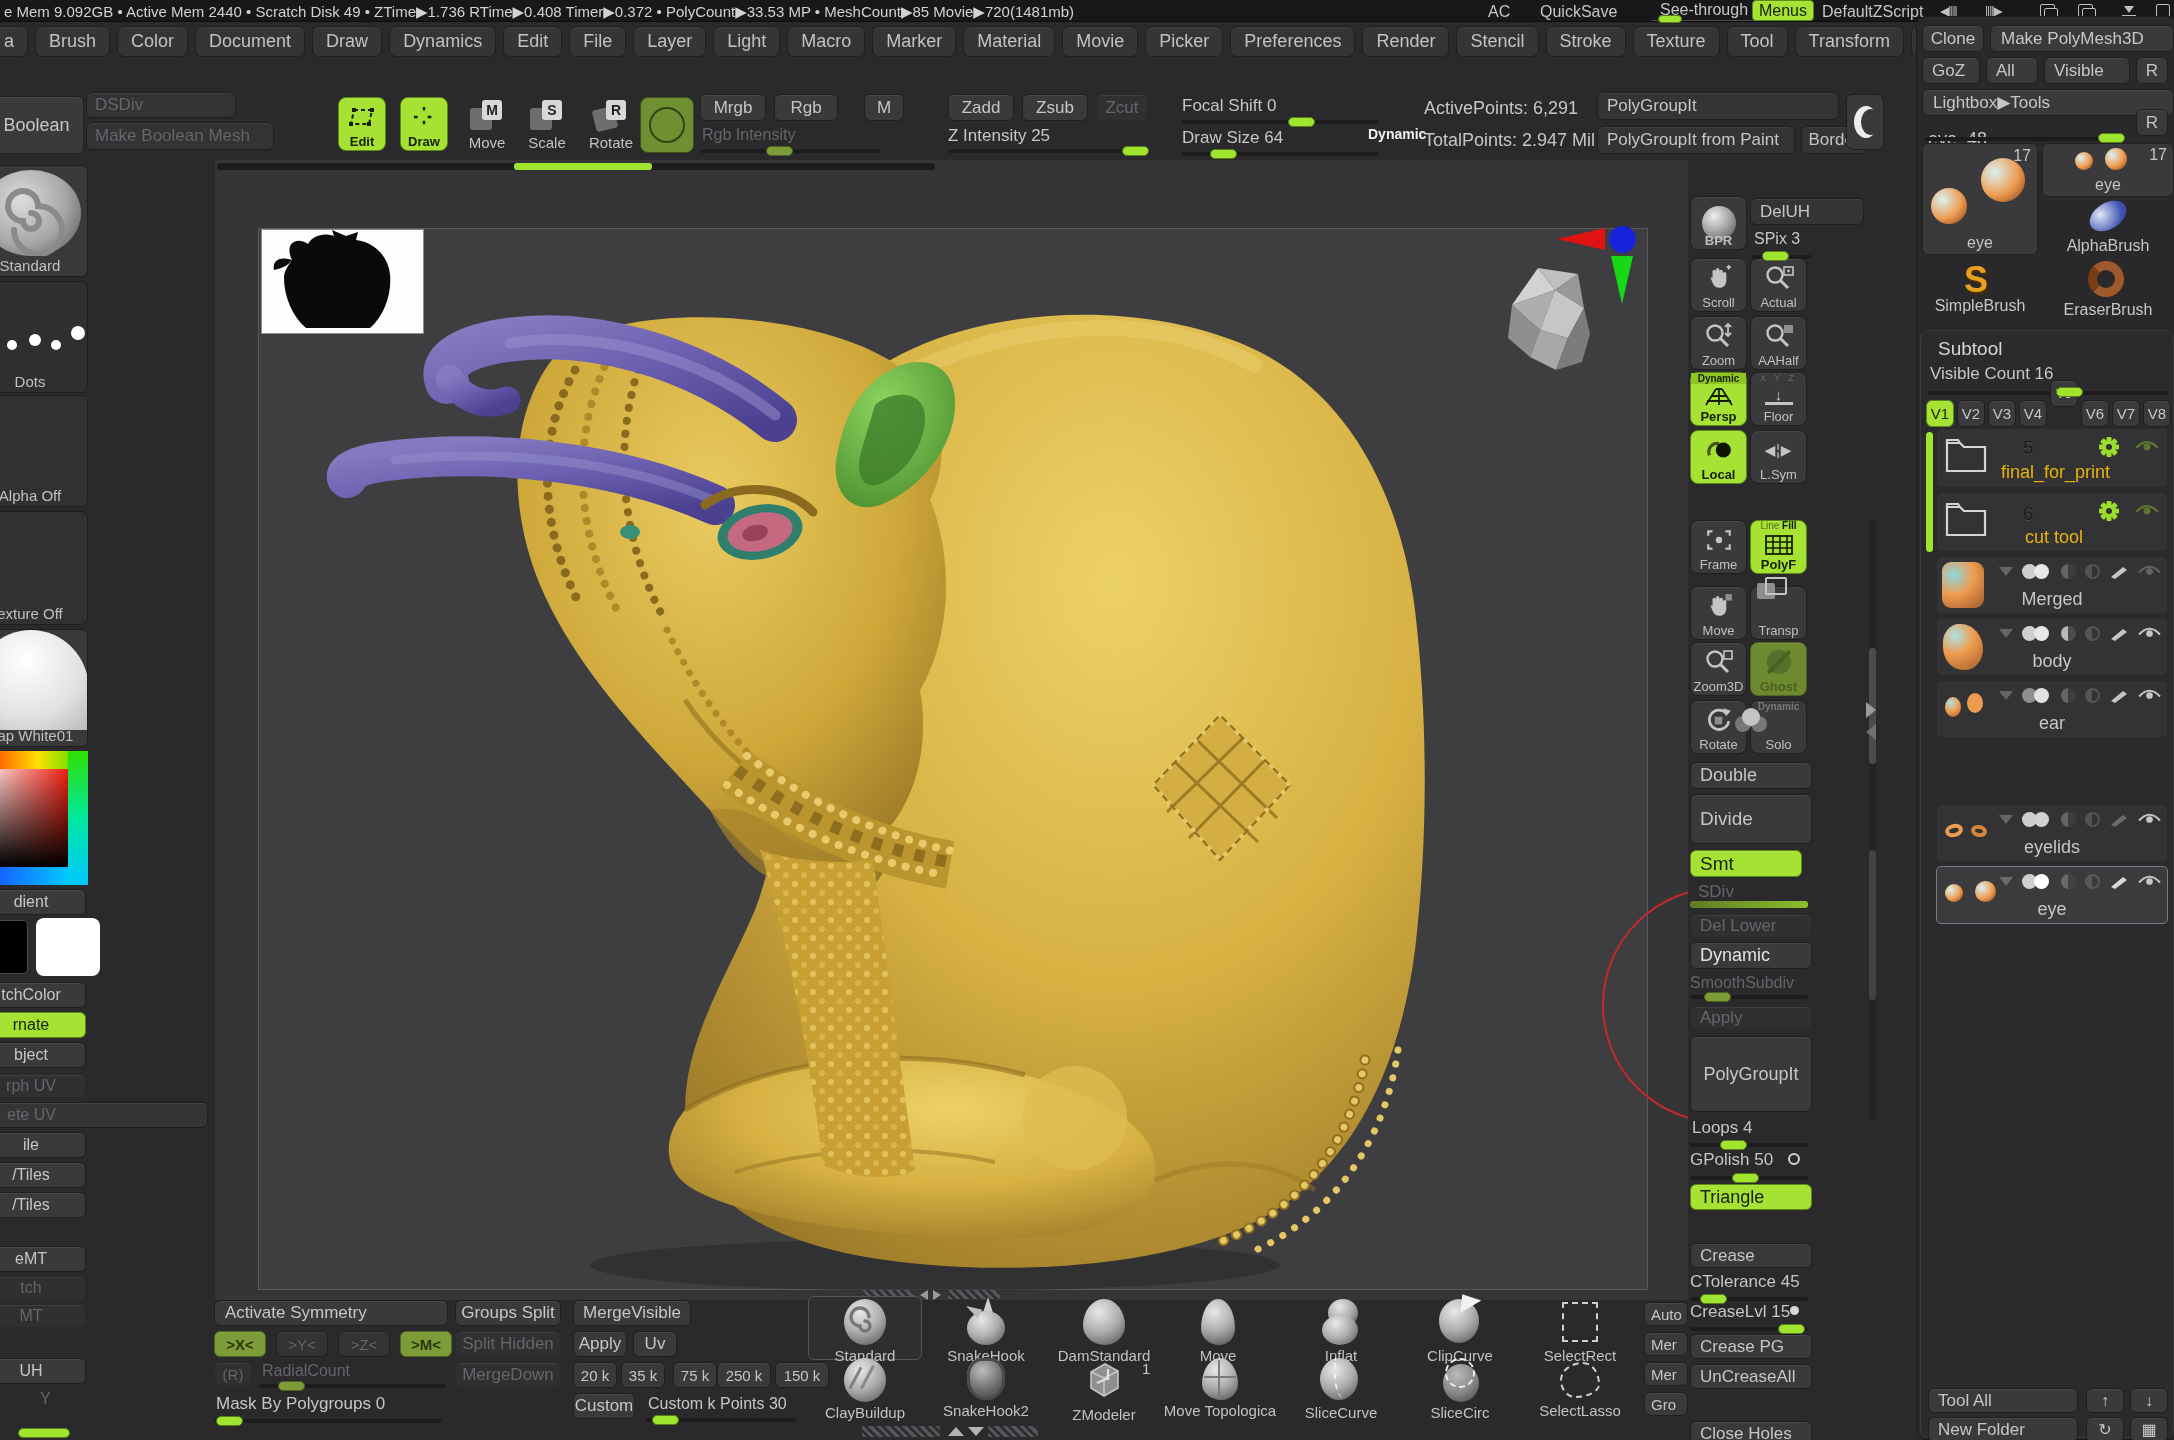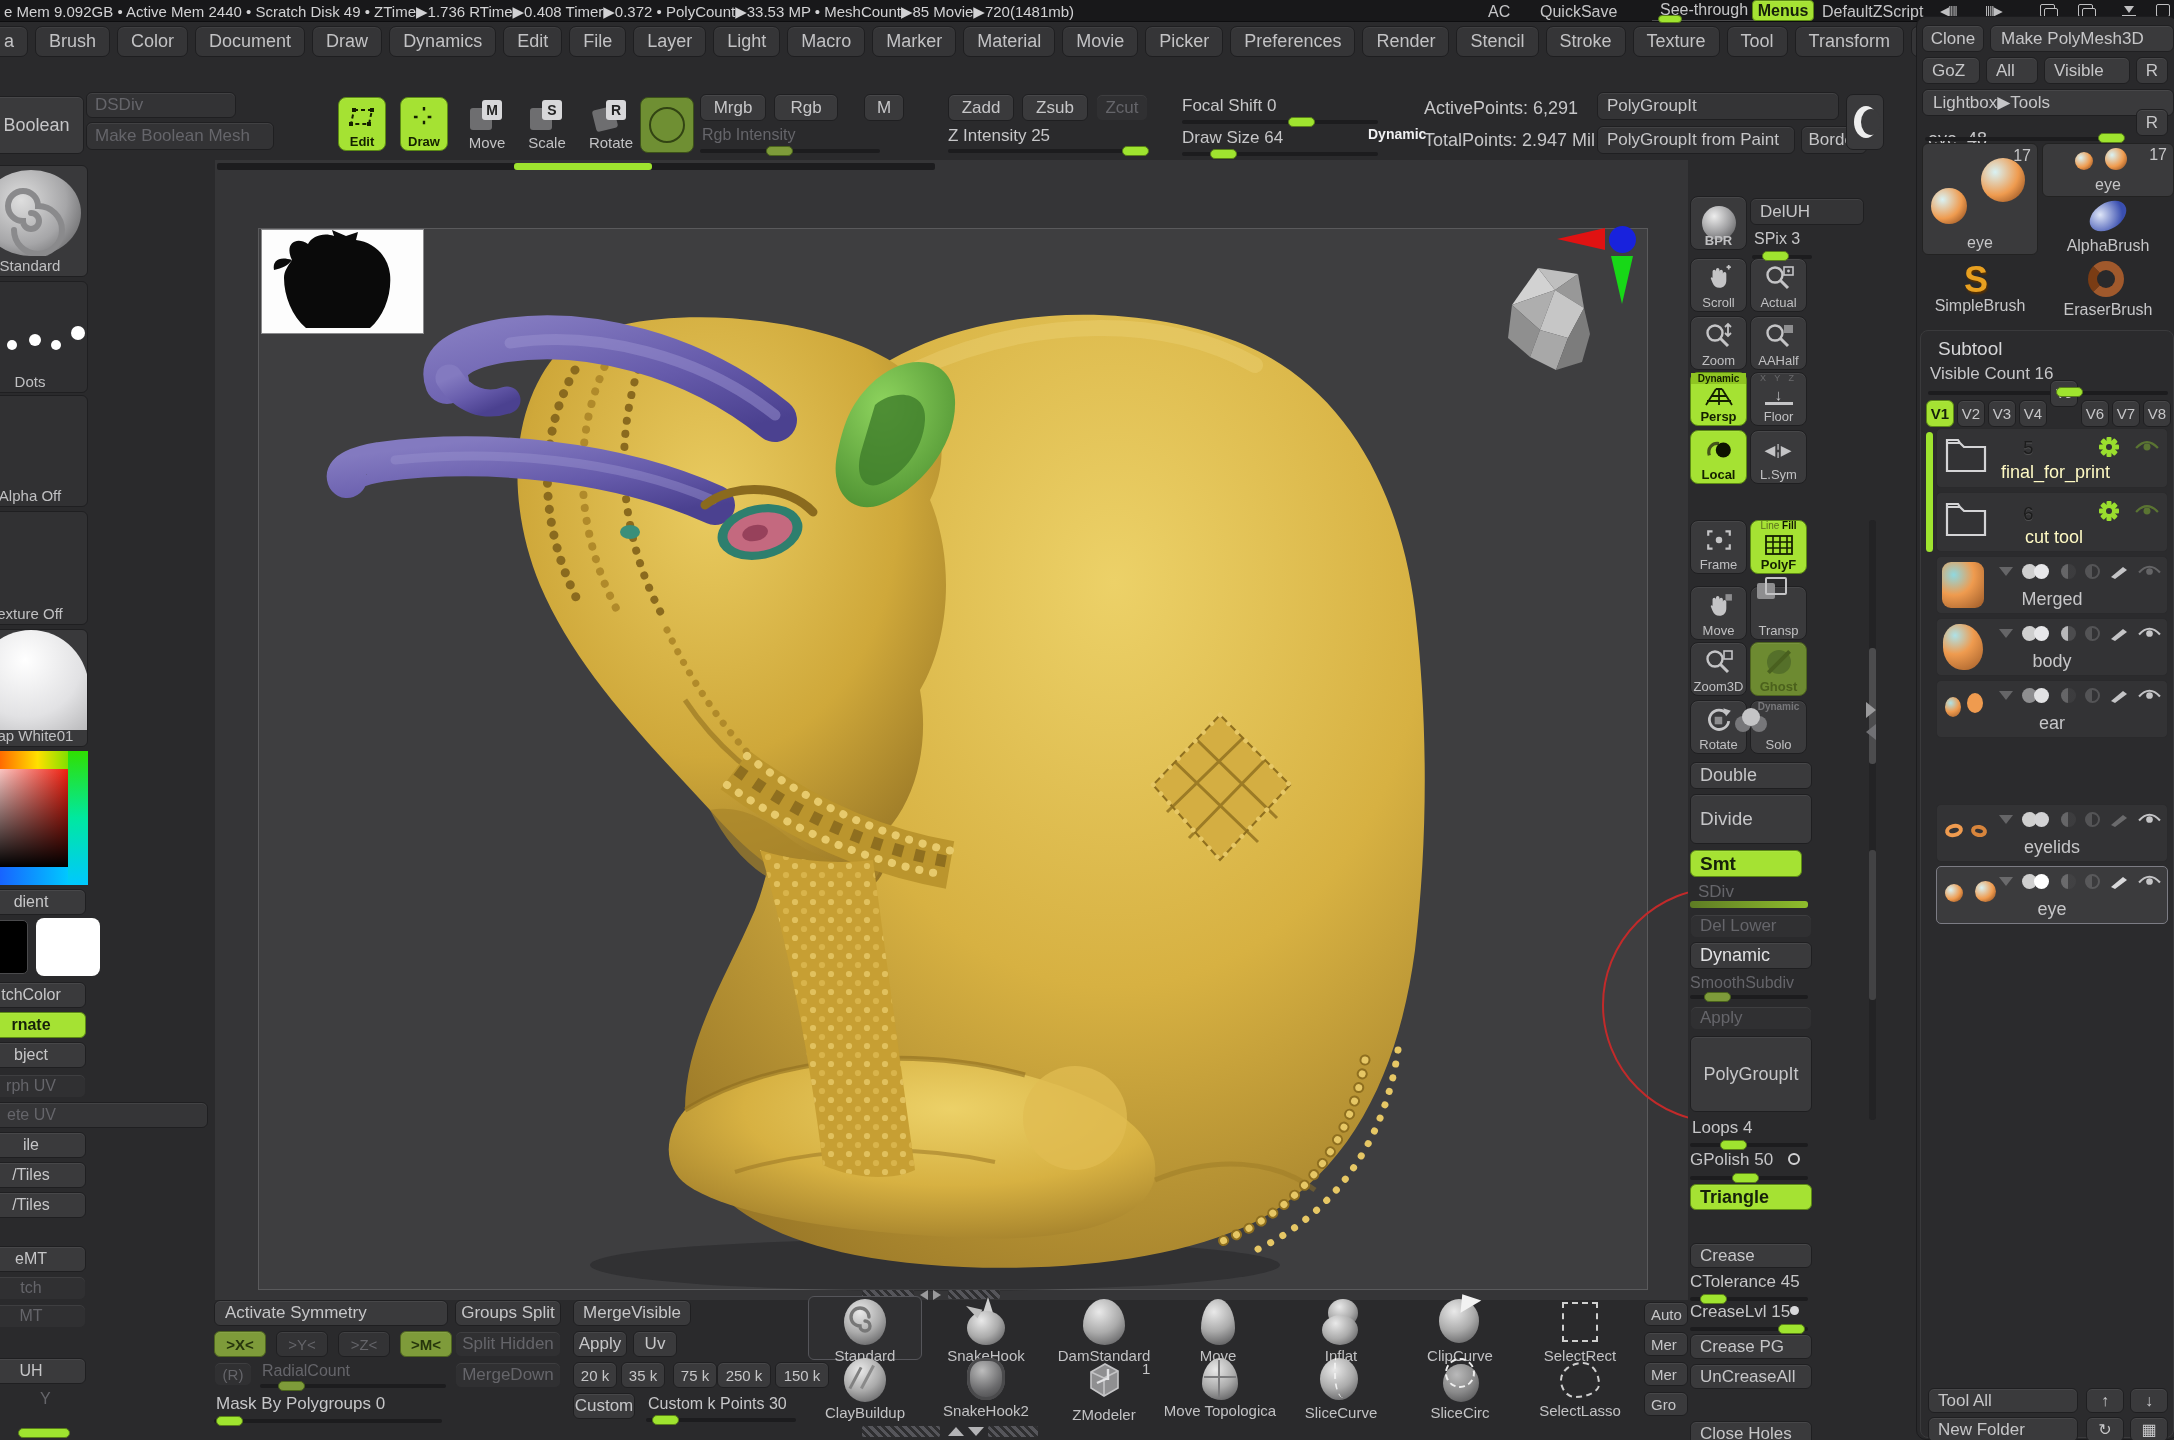--- a/index.html
+++ b/index.html
@@ -5,25 +5,25 @@
 *{margin:0;padding:0;box-sizing:border-box}
 html,body{background:#141416}
 #app{position:relative;width:2174px;height:1440px;background:#2a2a2c;overflow:hidden;
   font-family:"Liberation Sans",sans-serif;color:#c6c6c8;-webkit-font-smoothing:antialiased}
 .abs{position:absolute}
 .btn{position:absolute;display:flex;align-items:center;justify-content:center;
   background:#3a3a3c;border:1px solid #1f1f21;border-radius:6px;
   box-shadow:inset 0 1px 0 rgba(255,255,255,.07);color:#c6c6c8;font-size:17px;white-space:nowrap}
 .btn.left{justify-content:flex-start;padding-left:9px}
 .btn.dim{color:#65656a;background:#333335}
-.btn.green{background:#a5e233;color:#16200a;border-color:#5c8a14;font-weight:bold}
+.btn.green{background:#a5e233;color:#16200a;border-color:#5c8a14;font-weight:normal}
 .btn.olive{background:#7e9b3a;color:#26350c;border-color:#4e6420;font-weight:bold}
 .lbl{position:absolute;font-size:17px;color:#c6c6c8;white-space:nowrap}
 .lbl.dim{color:#65656a}
-.lbl.grn{color:#fef9c3}
+.lbl.grn{color:#eab308}
 .track{position:absolute;height:4px;background:#1c1c1e;border-radius:2px}
 .handle{position:absolute;width:27px;height:10px;background:#9fe42f;border:1px solid #597f19;border-radius:6px;z-index:3}
 .handle.olive{background:#7e9b3a;border-color:#4a631c}
 .sq{position:absolute;width:57px;height:54px;background:#3a3a3c;border:1px solid #1f1f21;border-radius:8px;
   box-shadow:inset 0 1px 0 rgba(255,255,255,.07);display:flex;flex-direction:column;align-items:center;justify-content:flex-end;padding-bottom:2px}
 .sq .ic{flex:1;display:flex;align-items:center;justify-content:center;width:100%}
 .sq .sql{font-size:13px;color:#c0c0c2;line-height:13px}
 .sq.green{background:#a5e233;border-color:#5c8a14}
 .sq.green .sql{color:#142000;font-weight:bold}
 .sq.ghostb{background:#6d8a31;border-color:#4e6420}

